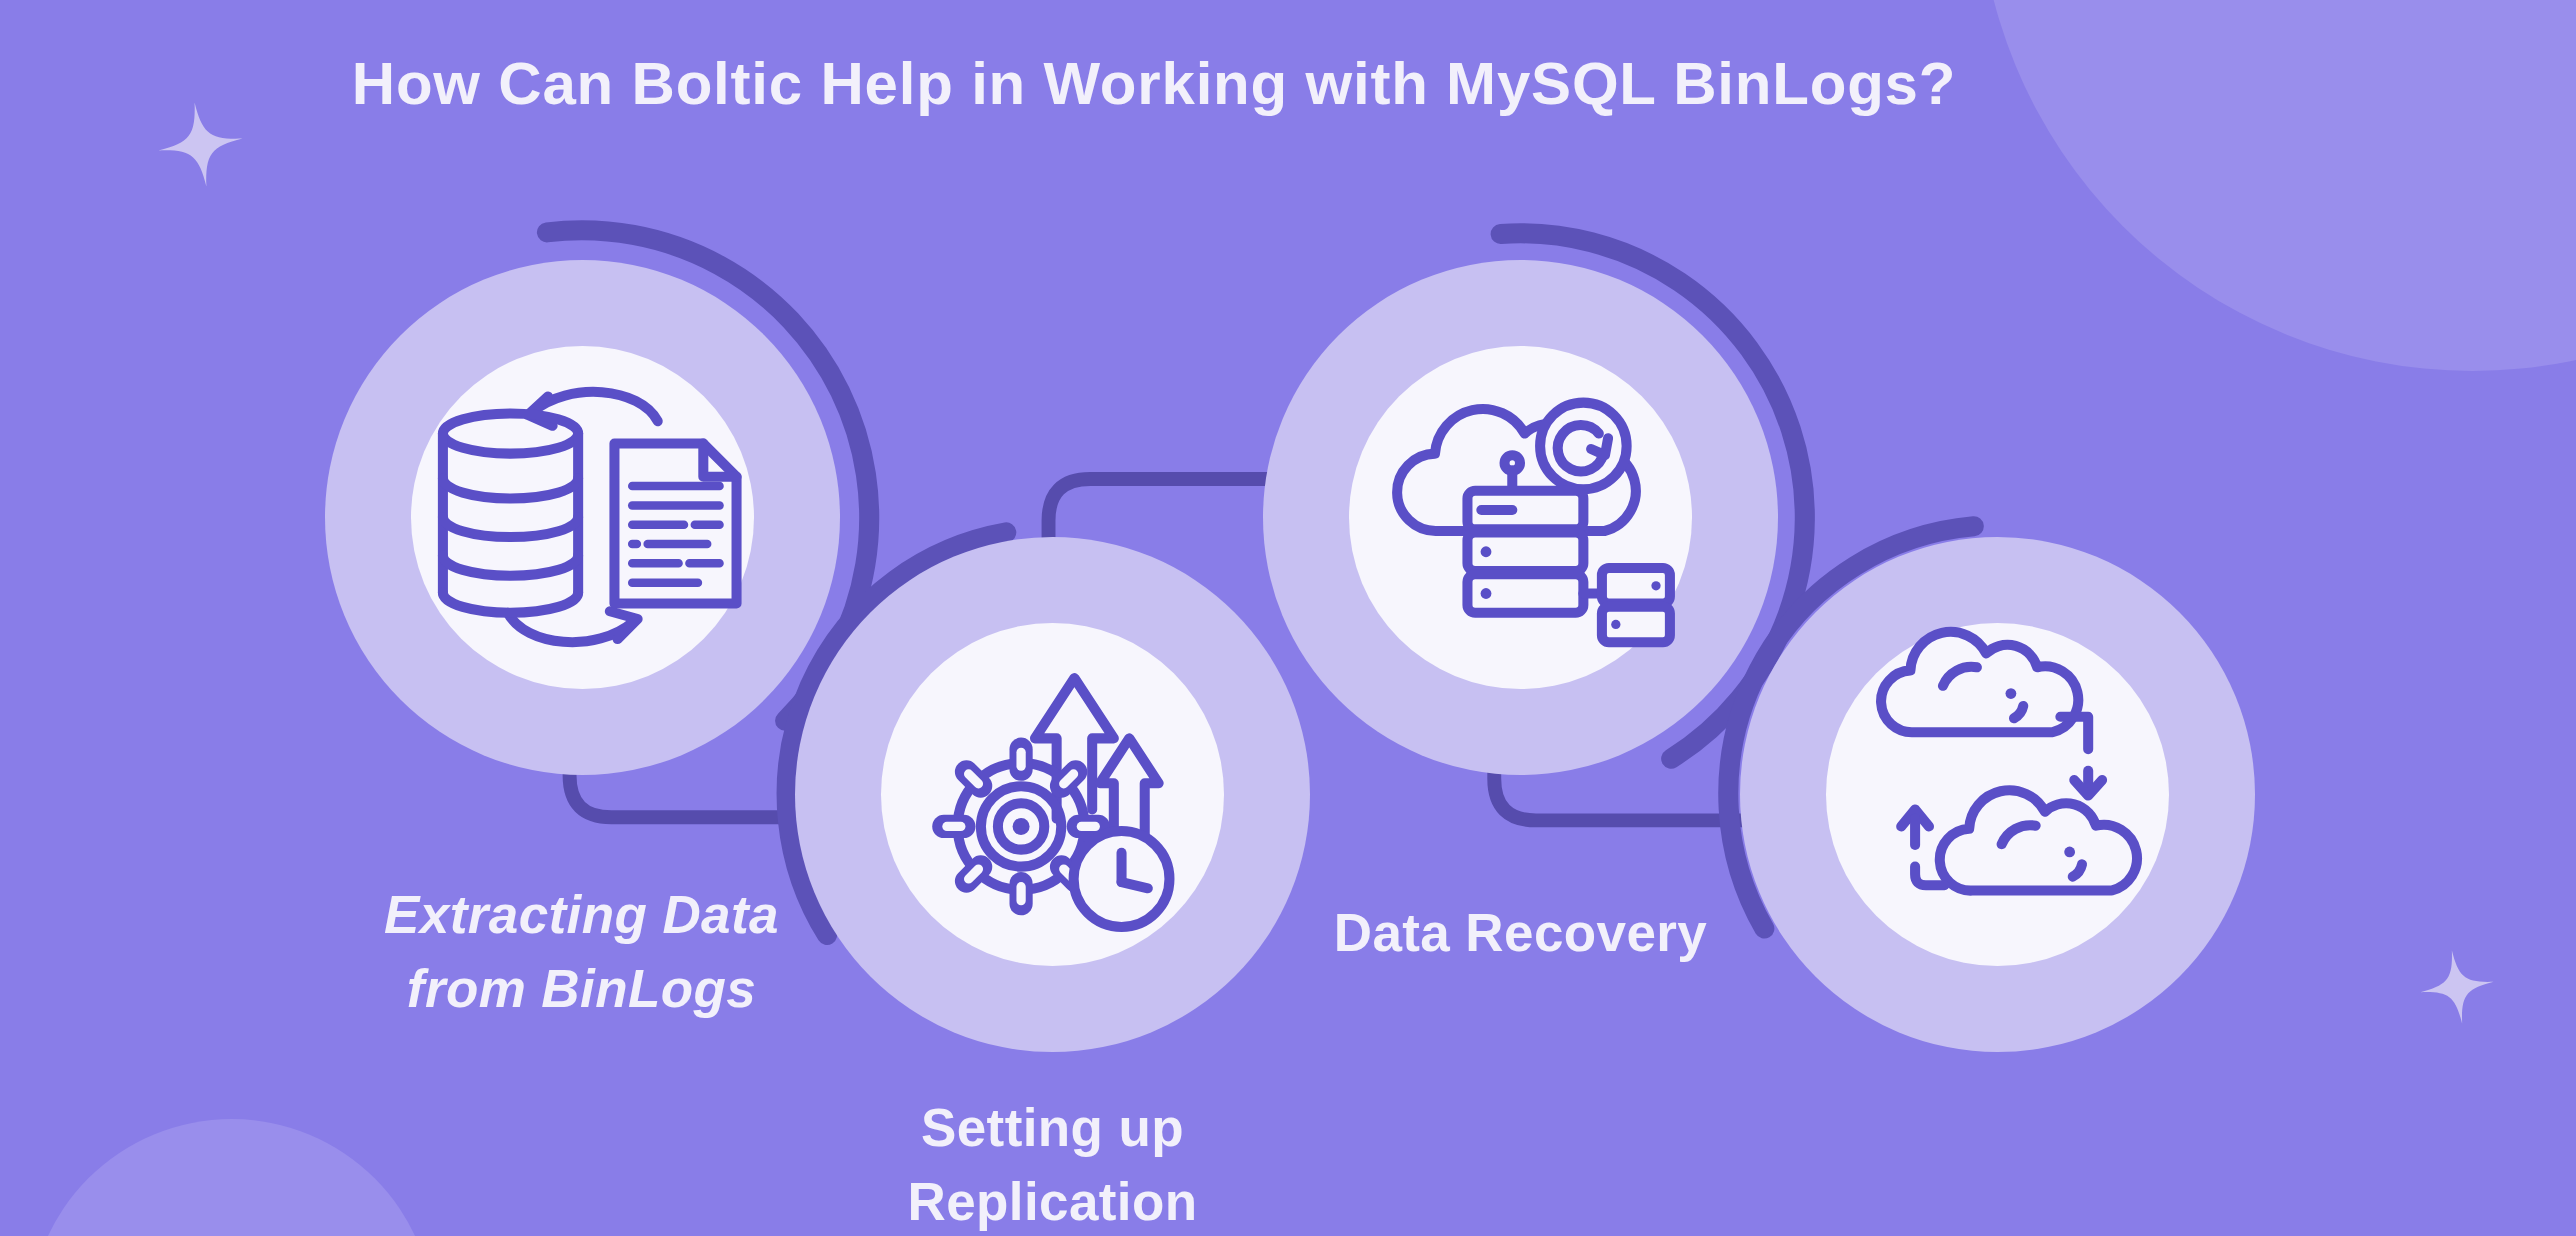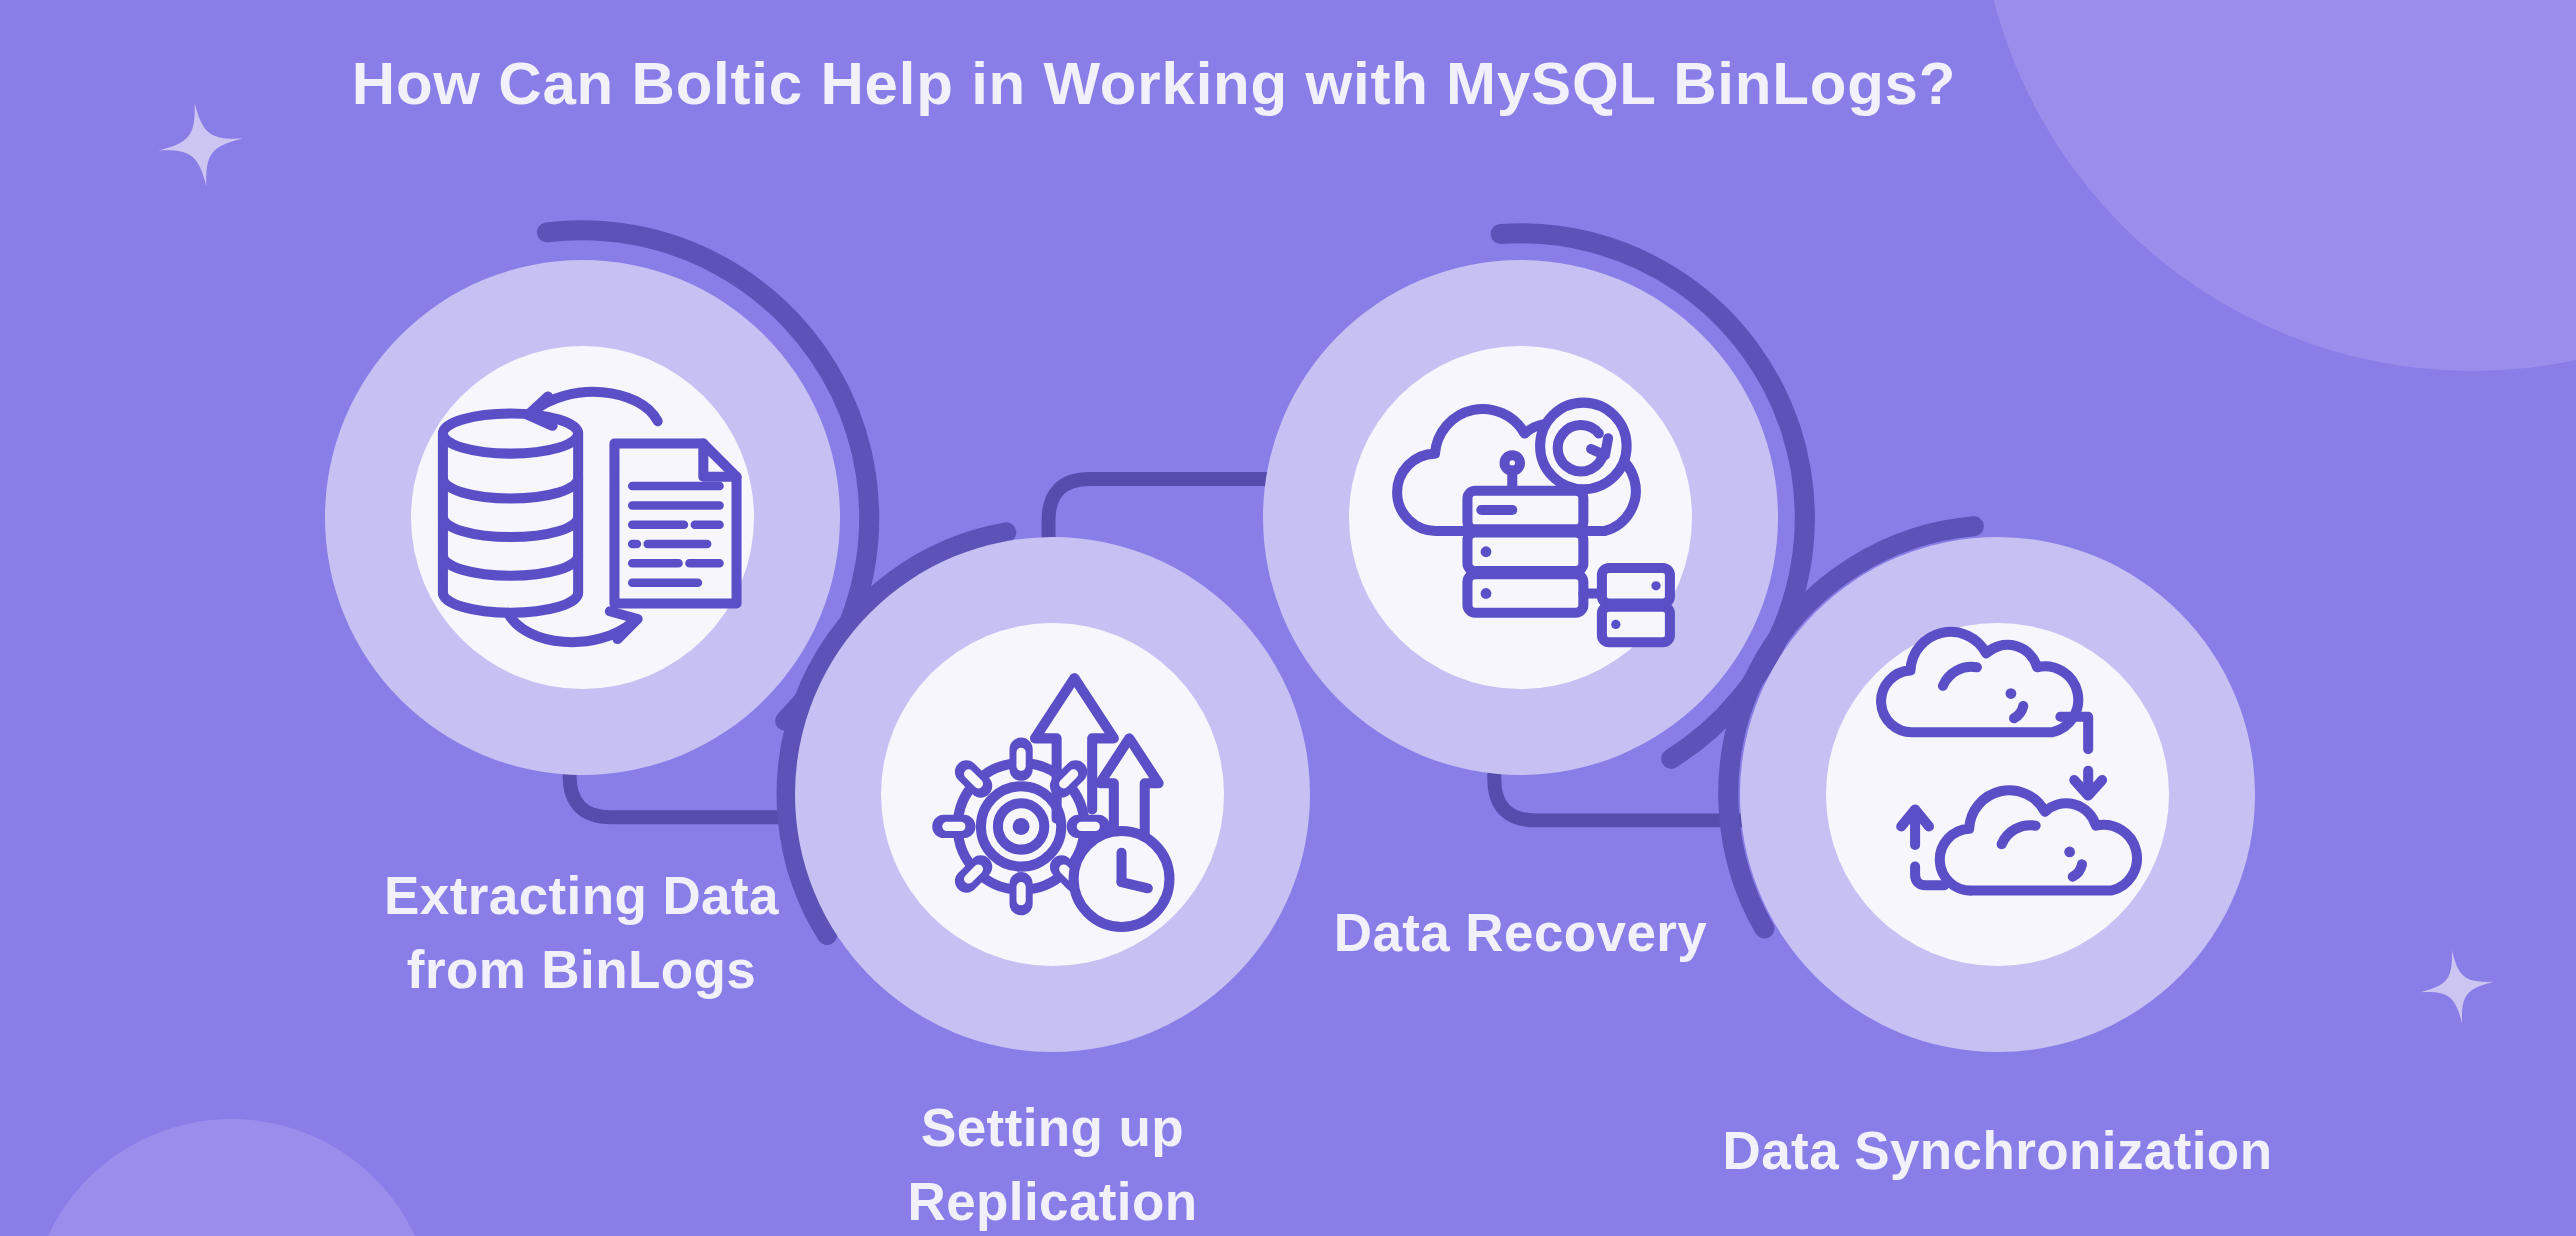--- a/index.html
+++ b/index.html
@@ -85,21 +85,21 @@
     position: absolute;
     width: 603px;
     text-align: center;
     font-size: 53px;
     font-weight: 700;
     line-height: 1.4;
     letter-spacing: 0.4px;
     color: var(--text, #F2F0FB);
     white-space: pre-line;
   }
-  .node-label.l1 { left: 280px;  top: 859px; }
+  .node-label.l1 { left: 280px;  top: 878px; font-style: italic; }
   .node-label.l2 { left: 751px;  top: 1091px; }
   .node-label.l3 { left: 1219px; top: 889px; margin-top: 7px; }
   .node-label.l4 { left: 1696px; top: 1114px; }
 </style>
 </head>
 <body>
 
 <div class="canvas" style="--bg: #897DE8; --bg-circle: #998EEC; --ring: #C7C0F2; --node-face: #F7F6FD; --arc: #5C52B8; --connector: #564CAD; --icon-stroke: #5A4FC7; --text: #F2F0FB; --sparkle: #CCC5F2;">
 
   <div class="decor-circle tr"></div>
@@ -239,16 +239,15 @@
     </svg>
   </div>
 
   <div class="page-title">How Can Boltic Help in Working with MySQL BinLogs?</div>
 
   <div class="node-label l1">Extracting Data
 from BinLogs</div>
   <div class="node-label l2">Setting up
 Replication</div>
   <div class="node-label l3">Data Recovery</div>
-  <div class="node-label l4">Data Synchronization</div>
 
 </div>
 
 
 </body></html>

